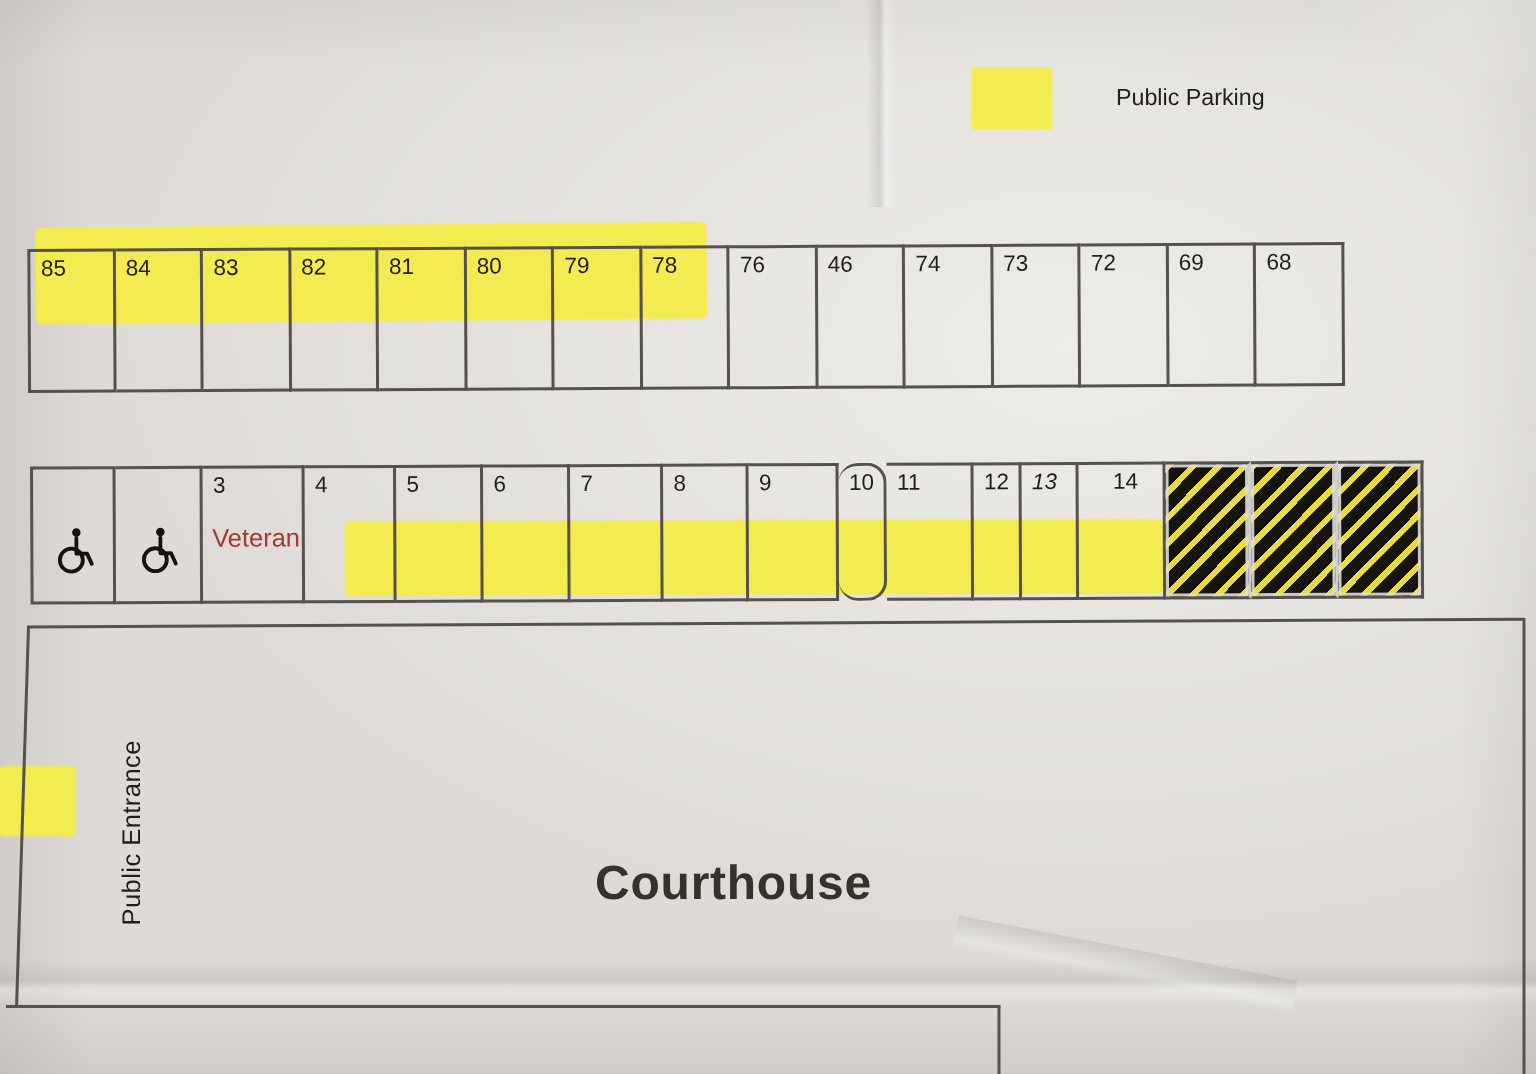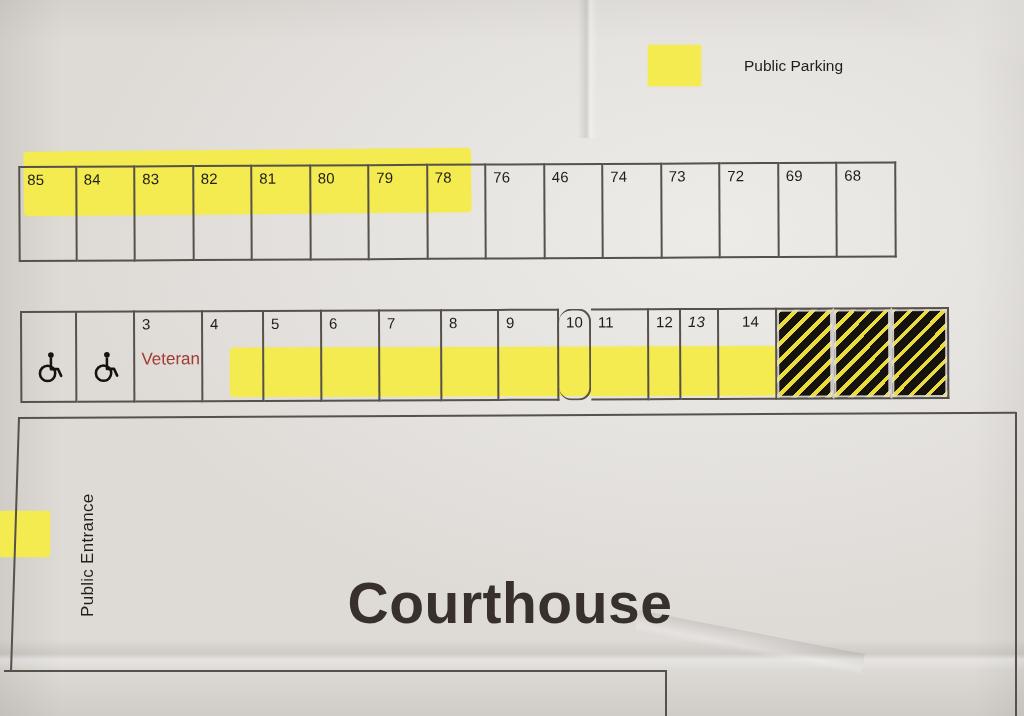--- a/index.html
+++ b/index.html
@@ -48,22 +48,22 @@
   .hatch:last-child{border-right:2px solid var(--line,#56514b);}
 
   .hline{position:absolute;z-index:2;height:2px;background:var(--line,#4f4b46);}
   .vline{position:absolute;z-index:2;width:2px;background:var(--line,#4f4b46);}
   #ch-top{left:18px;top:417px;width:998px;transform:rotate(-0.3deg);transform-origin:left top;}
   #ch-left{left:18px;top:418px;height:254px;transform:rotate(1.8deg);transform-origin:left top;}
   #ch-right{left:1015px;top:412px;height:304px;}
   #ch-bottom{left:4px;top:670px;width:663px;}
   #ch-midvert{left:665px;top:671px;height:45px;}
 
-  #courthouse-label{position:absolute;z-index:2;left:340px;top:570px;width:340px;text-align:center;
-    font-size:57px;font-weight:bold;color:var(--heading-ink,#38312b);letter-spacing:0.5px;}
+  #courthouse-label{position:absolute;z-index:2;left:319px;top:570px;width:340px;text-align:center;
+    font-size:32px;font-weight:bold;color:var(--heading-ink,#38312b);letter-spacing:0.5px;}
   #entrance-label{position:absolute;z-index:2;left:78px;top:485px;height:132px;width:26px;
     writing-mode:vertical-rl;transform:rotate(180deg);font-size:17px;color:var(--ink,#211e1a);
     letter-spacing:0.3px;white-space:nowrap;}
 </style>
 </head>
 <body>
 
 <div id="canvas">
 
   <div class="crease crease-v"></div>

